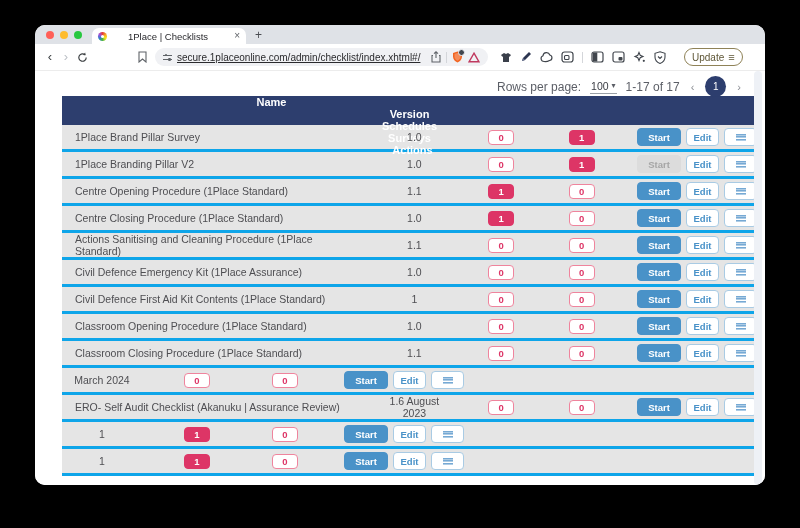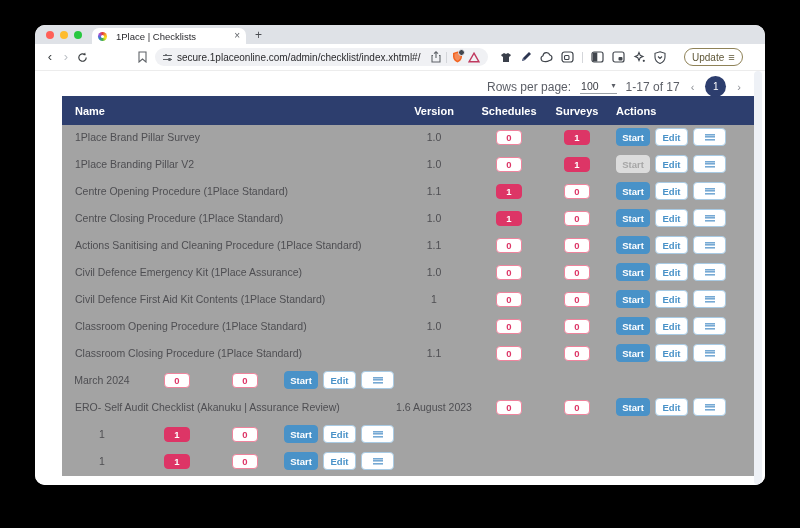--- a/index.html
+++ b/index.html
@@ -7,21 +7,21 @@
   .stage{position:relative;width:800px;height:528px;background:#000;}
   .window{position:absolute;left:35px;top:25px;width:730px;height:460px;background:#fff;
     border-radius:10px;overflow:hidden;box-shadow:0 6px 24px rgba(0,0,0,.55);}
 
   
   .tabbar{height:19px;background:#dfe2e7;display:flex;align-items:flex-end;position:relative;}
   .traffic{position:absolute;left:11px;top:6px;display:flex;gap:6px;}
   .traffic i{width:8px;height:8px;border-radius:50%;display:block;}
   .t-red{background:#ff5f57}.t-yellow{background:#febc2e}.t-green{background:#28c840}
   .tab{margin-left:57px;width:142px;height:16px;background:#fff;border-radius:7px 7px 0 0;
-    display:flex;align-items:center;padding:0 6px;gap:9px;}
+    display:flex;align-items:center;padding:0 6px;gap:21px;}
   .favicon{width:9px;height:9px;border-radius:50%;flex:0 0 9px;
     background:conic-gradient(#e33d3d,#f5a623,#f8e71c,#47b04b,#2f80c9,#9b51e0,#e33d3d);
     position:relative;}
   .favicon::after{content:"";position:absolute;left:3px;top:3px;width:3px;height:3px;border-radius:50%;background:#fff;}
   .tab-title{font-size:9.5px;color:#2a2a2e;white-space:nowrap;overflow:hidden;flex:1;}
   .tab-close{font-size:10px;color:#5f6368;line-height:10px;cursor:default;}
   .newtab{font-size:12px;color:#4a4d52;margin-left:9px;margin-bottom:2px;}
 
   
   .toolbar{height:26px;background:#fff;display:flex;align-items:center;border-bottom:1px solid #ececec;padding:0 7px;}
@@ -29,63 +29,63 @@
   .navbtn.disabled{color:#bcc0c6;}
   .reload svg{display:block;margin:auto;}
   .bookmark{margin-left:48px;margin-right:8px;display:flex;}
   .addressbar{flex:0 0 317px;height:18px;background:#f0f1f4;border-radius:10px;display:flex;align-items:center;
     padding:0 8px;gap:5px;}
   .tune{width:9px;height:7px;background:
     linear-gradient(#5f6368,#5f6368) 0 1px/9px 1px no-repeat,
     linear-gradient(#5f6368,#5f6368) 0 5px/9px 1px no-repeat;position:relative;flex:0 0 9px;}
   .tune::before{content:"";position:absolute;left:1.5px;top:0;width:2.5px;height:2.5px;border-radius:50%;background:#5f6368;}
   .tune::after{content:"";position:absolute;right:1.5px;bottom:0;width:2.5px;height:2.5px;border-radius:50%;background:#5f6368;}
-  .url{font-size:10px;color:#2b2b2e;white-space:nowrap;overflow:hidden;flex:1;}
+  .url{font-size:10px;color:#2b2b2e;white-space:nowrap;overflow:hidden;flex:1;text-decoration:underline;}
   .pill-icons{display:flex;align-items:center;gap:5px;}
   .vdiv{width:1px;height:11px;background:#d4d6da;}
   .ext-shield{position:relative;display:flex;}
   .ext-shield .dot{position:absolute;right:-2px;top:-2px;width:5px;height:5px;border-radius:50%;background:#41464d;border:1px solid #f0f1f4;}
   .extrow{display:flex;align-items:center;gap:8px;margin-left:12px;}
   .upill{margin-left:10px;height:16px;border:1.5px solid #8f8257;border-radius:9px;display:flex;align-items:center;
     gap:4px;padding:0 7px;color:#5e5636;}
   .upill .ulabel{font-size:10px;}
   .upill .uham{font-size:11px;line-height:10px;}
 
   
   .page{position:relative;height:414px;background:#fff;}
   .scrollstrip{position:absolute;right:3px;top:0;width:8px;height:100%;background:#eef1f6;border-radius:4px;}
   .pagebar{width:695px;margin:0 0 0 27px;padding-top:9px;height:22px;display:flex;align-items:center;
     justify-content:flex-end;gap:9px;padding-right:14px;box-sizing:border-box;}
   .rpp-label,.range{font-size:12px;color:#5b5e66;}
-  .rpp-select{display:flex;align-items:center;gap:13px;border-bottom:1px solid #9aa0a6;padding:0 1px 1px 1px;}
+  .rpp-select{display:flex;align-items:center;gap:3px;border-bottom:1px solid #9aa0a6;padding:0 1px 1px 1px;}
   .rpp-value{font-size:10.5px;color:#3a3d44;}
   .rpp-caret{font-size:8px;color:#5b5e66;}
   .pg-chevron{font-size:11px;color:#8a8d93;padding:0 2px;}
   .pg-circle{width:21px;height:21px;border-radius:50%;background:#2d3e6e;color:#fff;font-size:10px;
     display:flex;align-items:center;justify-content:center;}
 
   
   .table{width:695px;margin:3px 0 0 27px;}
   .thead{display:flex;background:#2d3e6e;color:#fff;height:29px;align-items:center;
-    font-size:11px;font-weight:bold;}
-  .trow{display:flex;align-items:center;background:#a3a3a3;border-bottom:3px solid #a3a3a3;
-    min-height:24px;font-size:10.5px;color:#4e4e52;}
+    font-size:11px;font-weight:bold;flex-direction:column;}
+  .trow{display:flex;align-items:center;background:#e5e5e5;border-bottom:3px solid #0ea5e9;
+    min-height:24px;font-size:10.5px;color:#4e4e52;gap:20px;}
   .c-name{width:332px;padding-left:13px;box-sizing:border-box;line-height:12px;}
   .c-version{width:80px;text-align:center;line-height:12px;}
   .c-sched{width:70px;display:flex;justify-content:center;}
   .c-surv{width:66px;display:flex;justify-content:center;}
   .c-actions{flex:1;display:flex;align-items:center;gap:5px;padding-left:6px;text-align:center;}
   .thead .c-sched,.thead .c-surv{display:block;text-align:center;}
   .badge{min-width:26px;height:15px;border-radius:4px;font-size:9.5px;font-weight:bold;
     display:flex;align-items:center;justify-content:center;padding:0 2px;box-sizing:border-box;}
   .badge.outline{background:#fff;border:1px solid #ef849d;color:#dd3566;}
   .badge.filled{background:#dd3566;border:1px solid #dd3566;color:#fff;}
   .btn{height:18px;border-radius:4px;font-size:9.5px;font-weight:bold;display:flex;align-items:center;
     justify-content:center;box-sizing:border-box;font-family:"Liberation Sans",sans-serif;}
-  .btn-start{width:34px;background:#4992c8;color:#fff;border:1px solid #4992c8;}
+  .btn-start{width:44px;background:#4992c8;color:#fff;border:1px solid #4992c8;}
   .btn-start.disabled{background:#dcdcdc;border-color:#dcdcdc;color:#a6a6a6;}
   .btn-edit{width:33px;background:#fff;border:1px solid #a9cbe4;color:#4992c8;}
   .btn-menu{width:33px;background:#fff;border:1px solid #a9cbe4;}
   .menu-glyph{width:10px;height:7px;background:
     linear-gradient(#76a9d4,#76a9d4) 0 0/10px 1.6px no-repeat,
     linear-gradient(#76a9d4,#76a9d4) 0 2.7px/10px 1.6px no-repeat,
     linear-gradient(#76a9d4,#76a9d4) 0 5.4px/10px 1.6px no-repeat;}
   svg{display:block;}
 </style>
 </head>

